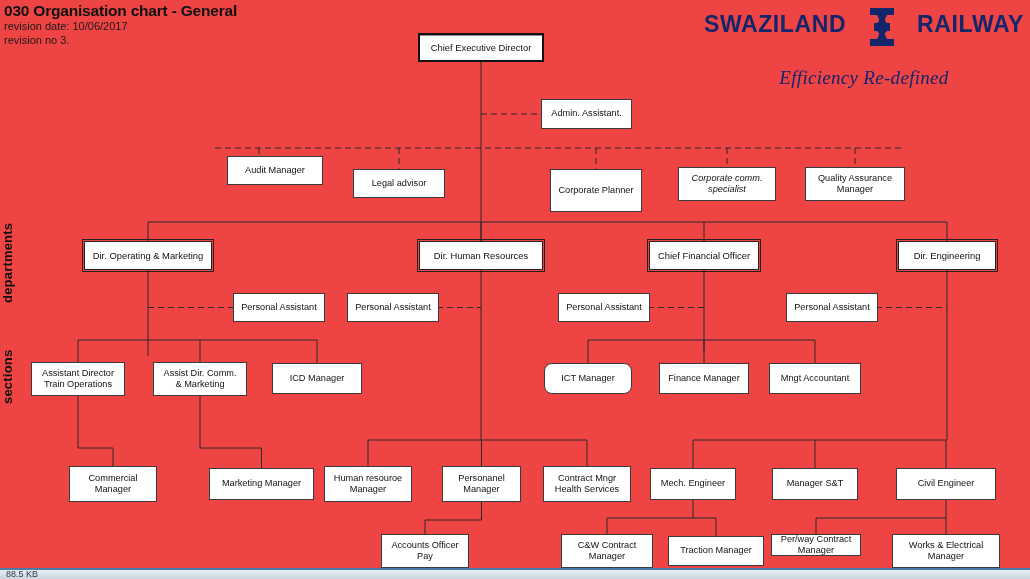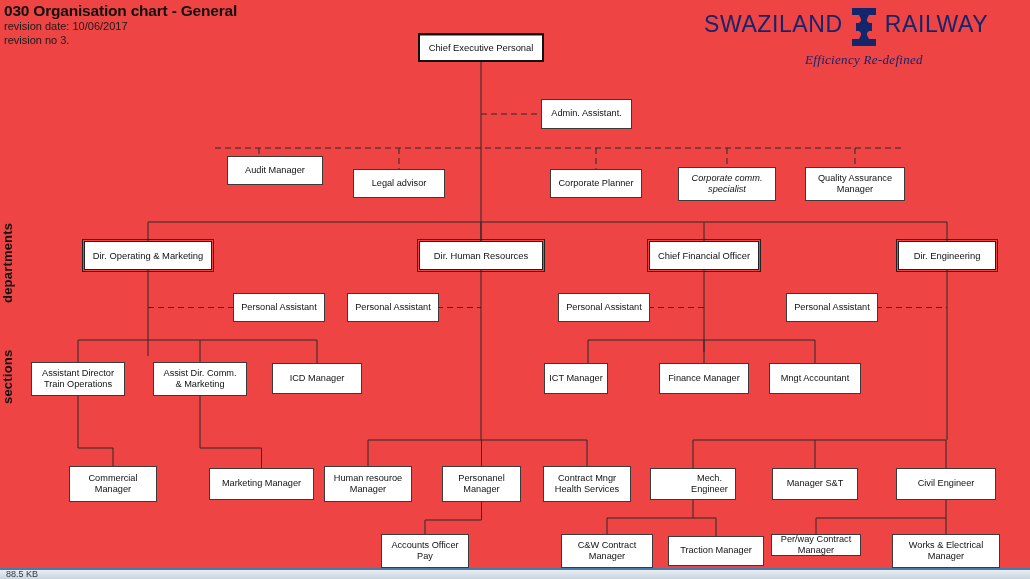--- a/index.html
+++ b/index.html
@@ -45,41 +45,41 @@
   #logo-block {
     position: absolute;
     right: 6px;
     top: 3px;
     width: 320px;
     text-align: center;
   }
   #logo-wordmark {
     display: flex;
     align-items: center;
-    justify-content: flex-start;
+    justify-content: space-between;
     gap: 6px;
     color: #13256b;
-    font-weight: normal;
+    font-weight: bold;
     font-size: 23px;
     letter-spacing: 0.6px;
     line-height: 26px;
   }
   #logo-mark {
     display: inline-block;
     width: 30px;
     height: 42px;
     position: relative;
     top: 3px;
   }
   #logo-tagline {
-    margin-top: 7px;
+    margin-top: 22px;
     color: #13256b;
     font-family: "Liberation Serif", serif;
     font-style: italic;
-    font-size: 13px;
+    font-size: 19px;
     letter-spacing: 0.3px;
   }
 
   
   .axis-label {
     position: absolute;
     left: 0px;
     font-size: 13px;
     font-weight: bold;
     color: #111;
@@ -229,55 +229,55 @@
       <line x1="607" y1="518" x2="716" y2="518" stroke="#2b2b2b" stroke-width="1"></line>
       <line x1="607" y1="518" x2="607" y2="534" stroke="#2b2b2b" stroke-width="1"></line>
       <line x1="716" y1="518" x2="716" y2="536" stroke="#2b2b2b" stroke-width="1"></line>
       <line x1="946" y1="500" x2="946" y2="518" stroke="#2b2b2b" stroke-width="1"></line>
       <line x1="816" y1="518" x2="946" y2="518" stroke="#2b2b2b" stroke-width="1"></line>
       <line x1="816" y1="518" x2="816" y2="534" stroke="#2b2b2b" stroke-width="1"></line>
       <line x1="946" y1="518" x2="946" y2="534" stroke="#2b2b2b" stroke-width="1"></line>
     </svg>
 
   <div id="nodes">
-      <div class="node lvl-ceo" style="left: 418px; top: 33px; width: 126px; height: 29px;">Chief Executive Personal</div>
+      <div class="node lvl-ceo" style="left: 418px; top: 33px; width: 126px; height: 29px;">Chief Executive Director</div>
       <div class="node lvl-staff" style="left: 541px; top: 99px; width: 91px; height: 30px;">Admin. Assistant.</div>
       <div class="node lvl-staff" style="left: 211px; top: 156px; width: 96px; height: 29px; margin-left: 16px;">Audit Manager</div>
       <div class="node lvl-staff" style="left: 353px; top: 169px; width: 92px; height: 29px;">Legal advisor</div>
-      <div class="node lvl-staff" style="left: 550px; top: 169px; width: 92px; height: 29px;">Corporate Planner</div>
+      <div class="node lvl-staff" style="left: 550px; top: 169px; width: 92px; height: 43px;">Corporate Planner</div>
       <div class="node lvl-staff" style="left: 678px; top: 167px; width: 98px; height: 34px; font-style: italic;">Corporate comm.
 specialist</div>
       <div class="node lvl-staff" style="left: 805px; top: 167px; width: 100px; height: 34px;">Quality Assurance
 Manager</div>
       <div class="node lvl-director" style="left: 84px; top: 241px; width: 128px; height: 29px;">Dir. Operating &amp; Marketing</div>
       <div class="node lvl-director" style="left: 419px; top: 241px; width: 124px; height: 29px;">Dir. Human Resources</div>
       <div class="node lvl-director" style="left: 649px; top: 241px; width: 110px; height: 29px;">Chief Financial Officer</div>
       <div class="node lvl-director" style="left: 898px; top: 241px; width: 98px; height: 29px;">Dir. Engineering</div>
       <div class="node lvl-staff" style="left: 233px; top: 293px; width: 92px; height: 29px;">Personal Assistant</div>
       <div class="node lvl-staff" style="left: 347px; top: 293px; width: 92px; height: 29px;">Personal Assistant</div>
       <div class="node lvl-staff" style="left: 558px; top: 293px; width: 92px; height: 29px;">Personal Assistant</div>
       <div class="node lvl-staff" style="left: 786px; top: 293px; width: 92px; height: 29px;">Personal Assistant</div>
       <div class="node lvl-section" style="left: 31px; top: 362px; width: 94px; height: 34px;">Assistant Director
 Train Operations</div>
       <div class="node lvl-section" style="left: 153px; top: 362px; width: 94px; height: 34px;">Assist Dir.  Comm.
 &amp; Marketing</div>
       <div class="node lvl-section" style="left: 272px; top: 363px; width: 90px; height: 31px;">ICD Manager</div>
-      <div class="node lvl-section" style="left: 544px; top: 363px; width: 64px; height: 31px;">ICT Manager</div>
+      <div class="node lvl-section" style="left: 544px; top: 363px; width: 88px; height: 31px; border-radius: 8px;">ICT Manager</div>
       <div class="node lvl-section" style="left: 659px; top: 363px; width: 90px; height: 31px;">Finance Manager</div>
       <div class="node lvl-section" style="left: 769px; top: 363px; width: 92px; height: 31px;">Mngt Accountant</div>
       <div class="node lvl-unit" style="left: 69px; top: 466px; width: 88px; height: 36px;">Commercial
 Manager</div>
       <div class="node lvl-unit" style="left: 209px; top: 468px; width: 105px; height: 32px;">Marketing Manager</div>
       <div class="node lvl-unit" style="left: 324px; top: 466px; width: 88px; height: 36px;">Human resouroe
 Manager</div>
       <div class="node lvl-unit" style="left: 442px; top: 466px; width: 79px; height: 36px;">Personanel
 Manager</div>
       <div class="node lvl-unit" style="left: 543px; top: 466px; width: 88px; height: 36px;">Contract Mngr
 Health Services</div>
-      <div class="node lvl-unit" style="left: 650px; top: 468px; width: 86px; height: 32px; padding-left: 36px;">Mech. Engineer</div>
+      <div class="node lvl-unit" style="left: 650px; top: 468px; width: 86px; height: 32px;">Mech. Engineer</div>
       <div class="node lvl-unit" style="left: 772px; top: 468px; width: 86px; height: 32px;">Manager S&amp;T</div>
       <div class="node lvl-unit" style="left: 896px; top: 468px; width: 100px; height: 32px;">Civil Engineer</div>
       <div class="node lvl-unit" style="left: 381px; top: 534px; width: 88px; height: 34px;">Accounts Officer
 Pay</div>
       <div class="node lvl-unit" style="left: 561px; top: 534px; width: 92px; height: 34px;">C&amp;W Contract
 Manager</div>
       <div class="node lvl-unit" style="left: 668px; top: 536px; width: 96px; height: 30px;">Traction Manager</div>
       <div class="node lvl-unit" style="left: 771px; top: 534px; width: 90px; height: 22px;">Per/way Contract
 Manager</div>
       <div class="node lvl-unit" style="left: 892px; top: 534px; width: 108px; height: 34px;">Works &amp; Electrical

